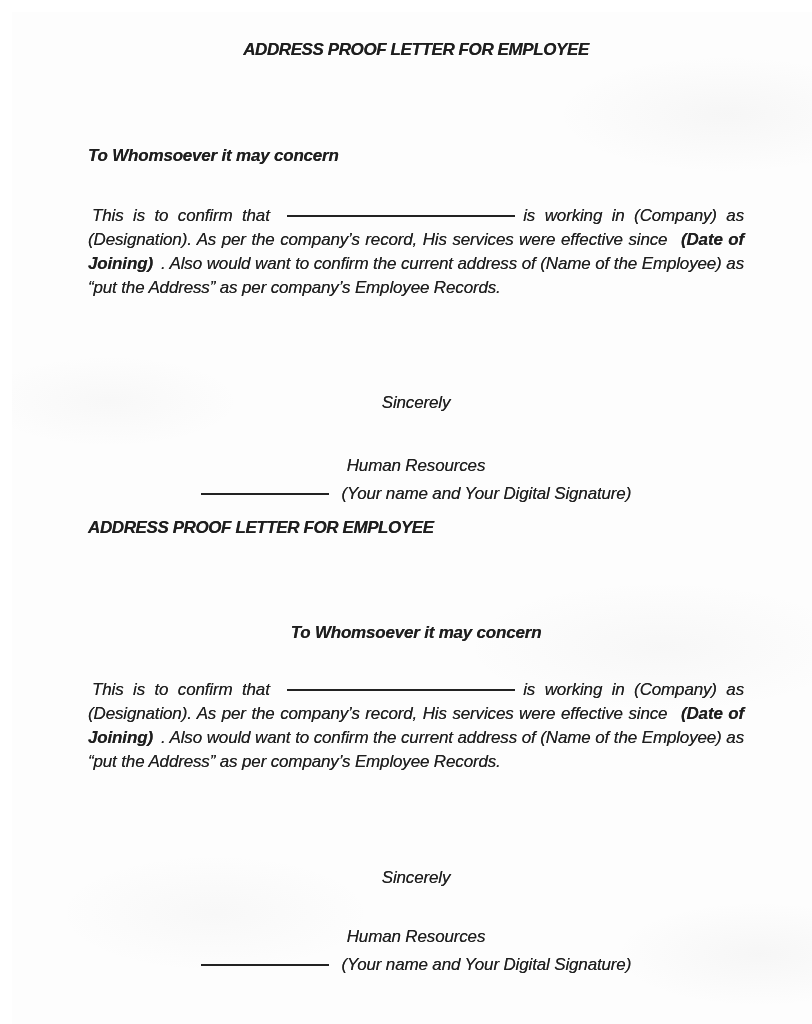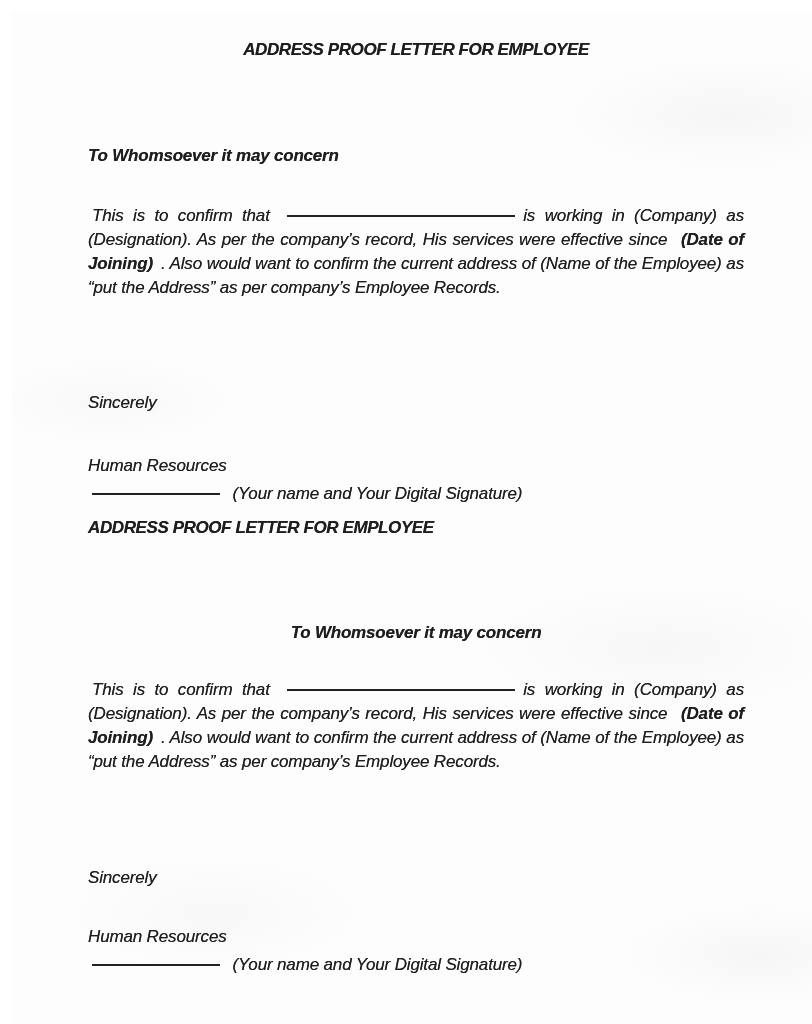--- a/index.html
+++ b/index.html
@@ -54,20 +54,21 @@
   .blank {
     display: inline-block;
     height: 5px;
     border-bottom: 2px solid #222222;
   }
   .blank-name      { width: 228px; }
   .blank-signature { width: 128px; }
 
   .closing, .signatory, .signature-row {
     letter-spacing: -0.15px;
+    text-align: center;
   }
 
   
   .c1 .salutation    { margin-top: 82px; }
   .c1 .body-para     { margin-top: 36px; }
   .c1 .closing       { margin-top: 91px; }
   .c1 .signatory     { margin-top: 39px; }
 
   
   .c2 .title         { margin-top: 10px; }

